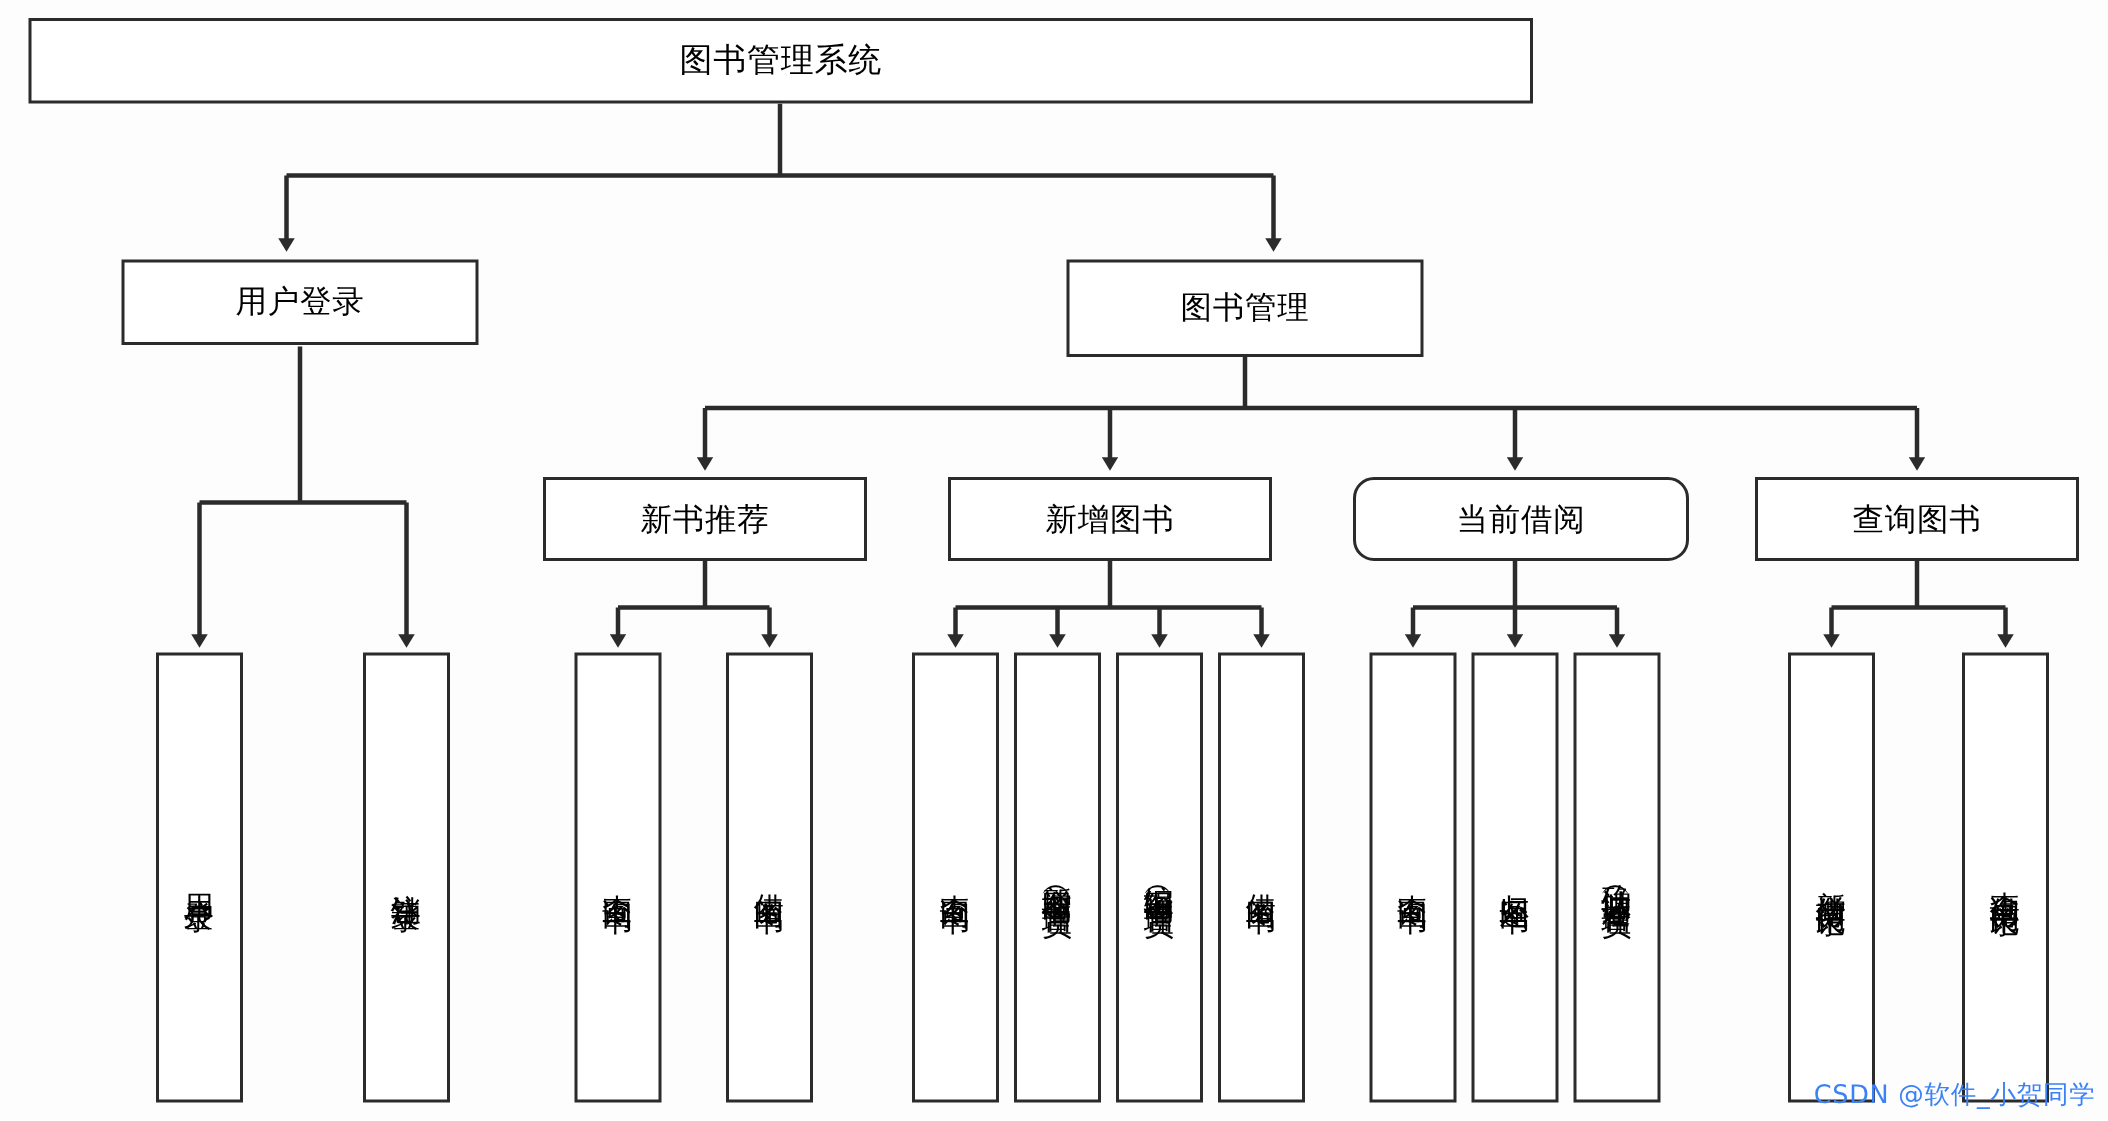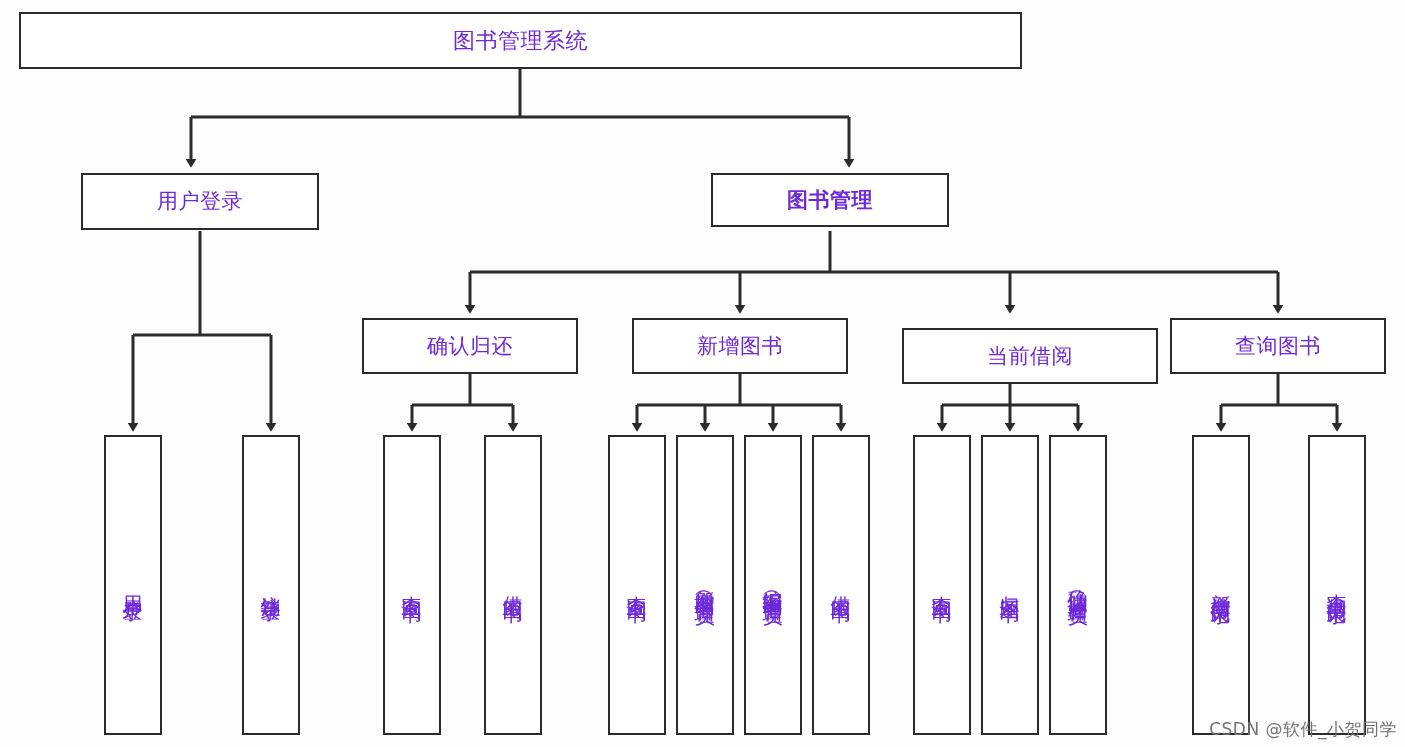--- a/index.html
+++ b/index.html
@@ -24,21 +24,21 @@
     top: 0;
     width: 1405px;
     height: 747px;
     pointer-events: none;
   }
   .node {
     position: absolute;
     box-sizing: border-box;
     border: 2.5px solid #2b2b2b;
     background: #ffffff;
-    color: #6d28d9;
+    color: #000000;
     display: flex;
     align-items: center;
     justify-content: center;
     overflow: hidden;
   }
   .node .lbl {
     display: block;
     line-height: 1.18;
     white-space: nowrap;
     letter-spacing: 0.5px;
@@ -62,21 +62,21 @@
     font-size: 20px;
     letter-spacing: 2.5px;
     line-height: 1;
     max-height: 100%;
   }
   #watermark {
     position: absolute;
     right: 8px;
     bottom: 6px;
     font-size: 17px;
-    color: #737373;
+    color: #3b82f6;
     letter-spacing: 0.5px;
     white-space: nowrap;
     font-family: "DejaVu Sans", "Liberation Sans", sans-serif;
   }
 </style>
 </head>
 <body>
 
 <div id="canvas">
 
@@ -131,33 +131,33 @@
   </svg>
 
   <div class="node horiz root" style="left:19px; top:12px; width:1003px; height:57px;">
     <span class="lbl">图书管理系统</span>
   </div>
 
   <div class="node horiz" style="left:81px; top:173px; width:238px; height:57px;">
     <span class="lbl">用户登录</span>
   </div>
 
-  <div class="node horiz" style="left:711px; top:173px; width:238px; height:54px;font-weight:bold;">
+  <div class="node horiz" style="left:711px; top:173px; width:238px; height:65px;">
     <span class="lbl">图书管理</span>
   </div>
 
   <div class="node horiz" style="left:362px; top:318px; width:216px; height:56px;">
-    <span class="lbl">确认归还</span>
+    <span class="lbl">新书推荐</span>
   </div>
 
   <div class="node horiz" style="left:632px; top:318px; width:216px; height:56px;">
     <span class="lbl">新增图书</span>
   </div>
 
-  <div class="node horiz" style="left:902px; top:328px; width:256px; height:56px;">
+  <div class="node horiz" style="left:902px; top:318px; width:224px; height:56px;border-radius:14px;">
     <span class="lbl">当前借阅</span>
   </div>
 
   <div class="node horiz" style="left:1170px; top:318px; width:216px; height:56px;">
     <span class="lbl">查询图书</span>
   </div>
 
   <div class="node vert" style="left:104px; top:435px; width:58px; height:300px;">
     <span class="lbl">用户登录</span>
   </div>

